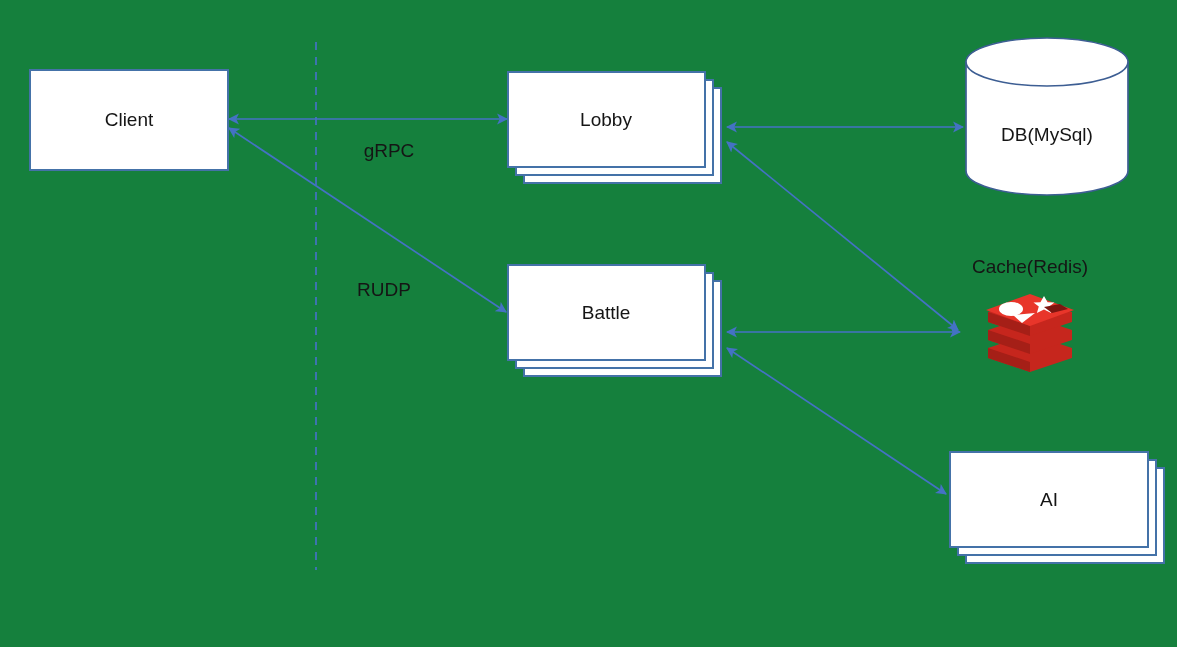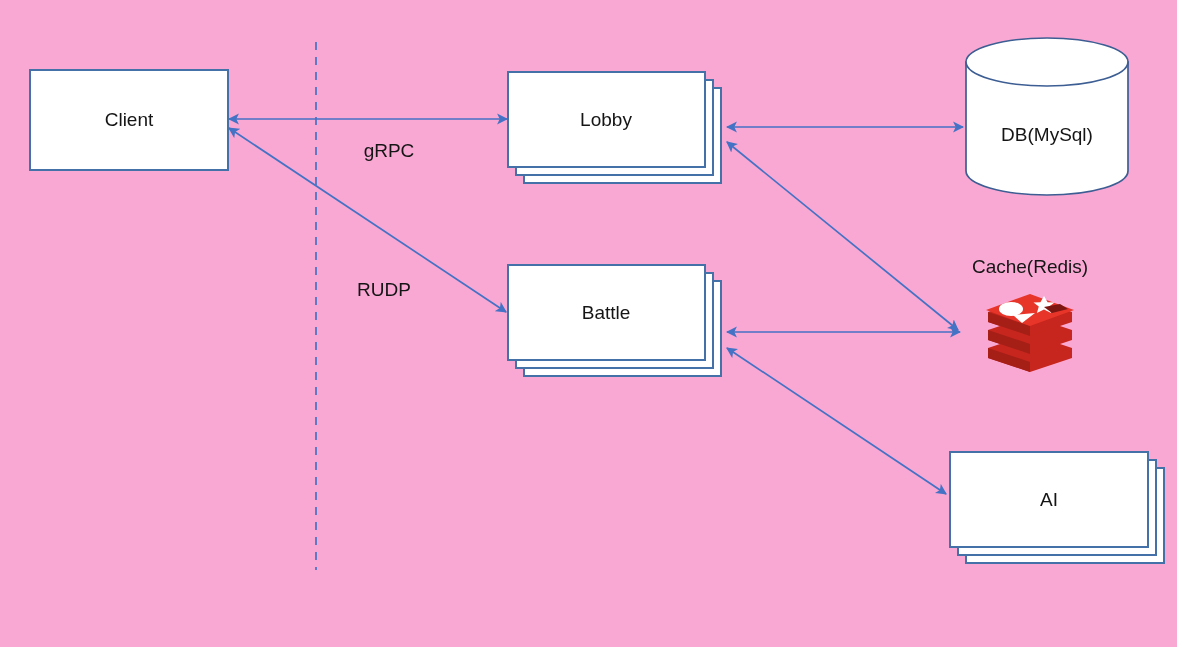--- a/index.html
+++ b/index.html
@@ -8,21 +8,21 @@
     background: #ffffff;
   }
   body {
     font-family: "Liberation Sans", sans-serif;
     color: #111111;
   }
   #canvas {
     position: relative;
     width: 1177px;
     height: 647px;
-    background: #f9a8d4;
+    background: #15803d;
     overflow: hidden;
   }
   #diagram-svg {
     position: absolute;
     left: 0;
     top: 0;
     width: 1177px;
     height: 647px;
   }
   .node-label {

